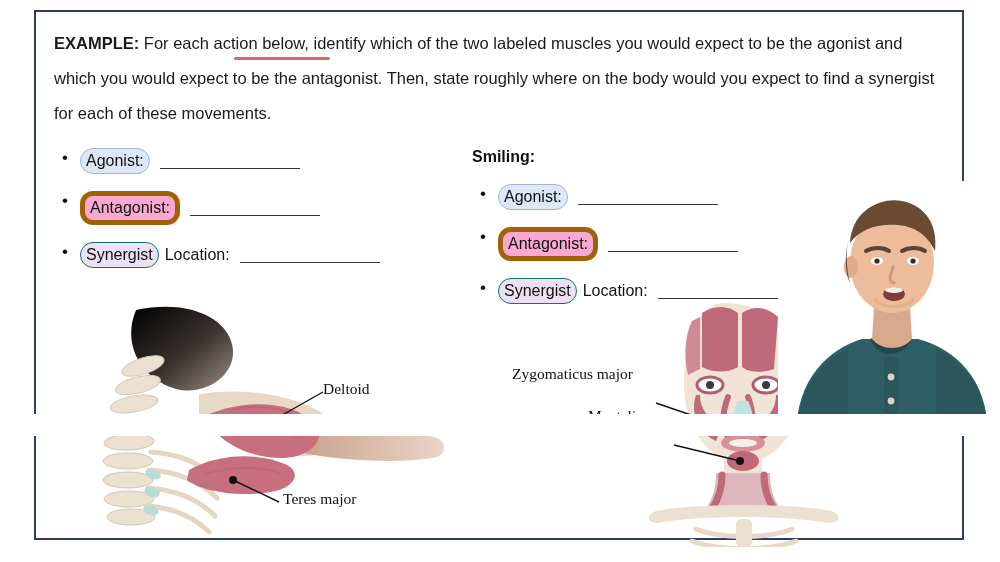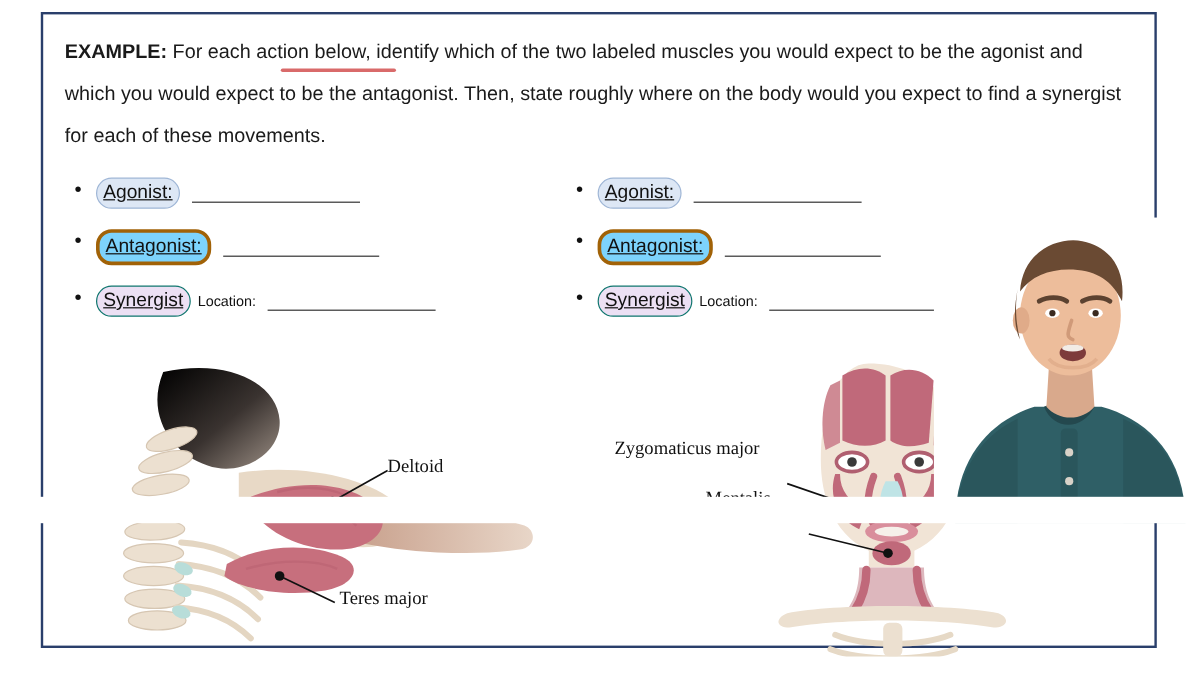--- a/index.html
+++ b/index.html
@@ -87,36 +87,35 @@
     font-size: 17px;
     color: #111;
   }
   .tag {
     display: inline-block;
     padding: 2px 5px 3px 5px;
     border-radius: 13px;
     font-size: 16px;
     line-height: 19px;
     vertical-align: middle;
-    text-decoration: underline;
   }
   .tag-agonist {
     background: #dde7f5;
     border: 1px solid #9fb6d6;
   }
   .tag-antagonist {
-    background: #7dd3fc;
-    border: 3px solid #a16207;
+    background: #f9a8d4;
+    border: 5px solid #a16207;
   }
   .tag-synergist {
     background: #ece0f4;
     border: 1px solid #0f766e;
   }
   .loc-label {
-    font-size: 12px;
+    font-size: 16px;
     vertical-align: middle;
     margin-left: 6px;
   }
   .blank {
     display: inline-block;
     border-bottom: 1px solid #333;
     vertical-align: middle;
     margin-left: 10px;
     height: 15px;
   }
@@ -187,20 +186,21 @@
         <li>
           <span class="tag tag-antagonist">Antagonist:</span><span class="blank blank-mid"></span>
         </li>
         <li>
           <span class="tag tag-synergist">Synergist</span><span class="loc-label">Location:</span><span class="blank blank-long"></span>
         </li>
       </ul>
     </div>
 
     <div class="col" id="col-right">
+      <p class="col-title">Smiling:</p>
       <ul class="bullets">
         <li>
           <span class="tag tag-agonist">Agonist:</span><span class="blank blank-short"></span>
         </li>
         <li>
           <span class="tag tag-antagonist">Antagonist:</span><span class="blank blank-mid"></span>
         </li>
         <li>
           <span class="tag tag-synergist">Synergist</span><span class="loc-label">Location:</span><span class="blank blank-long"></span>
         </li>

